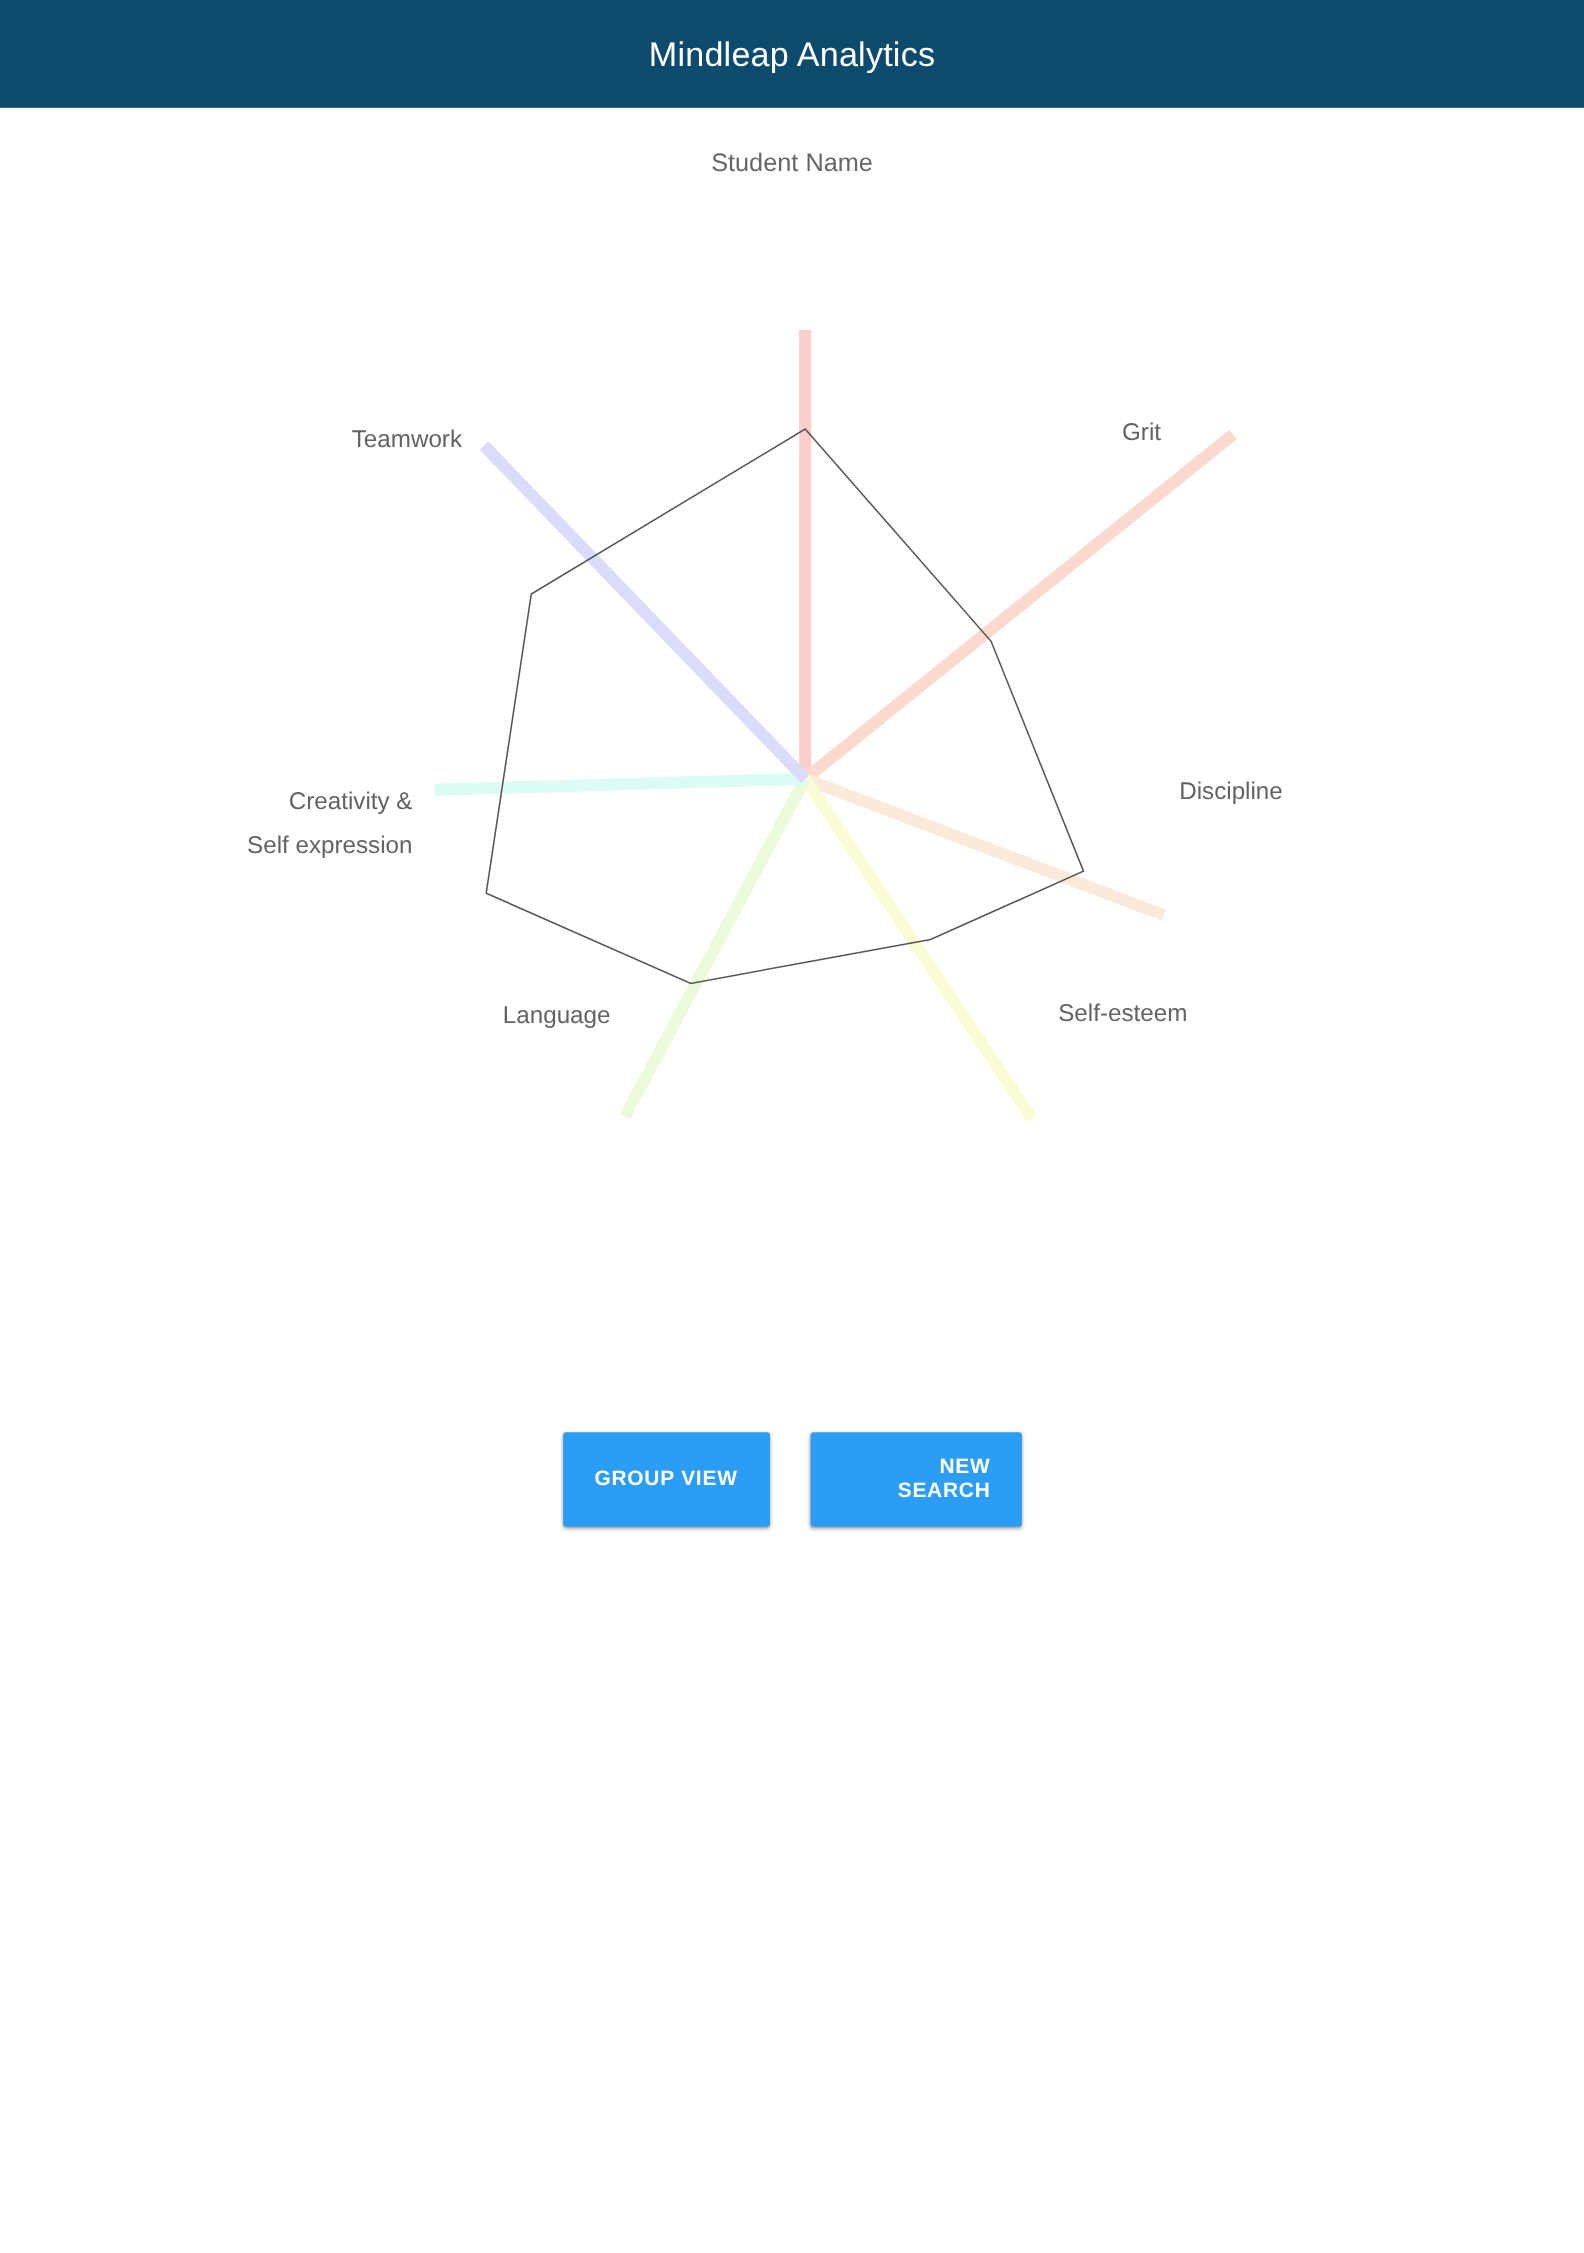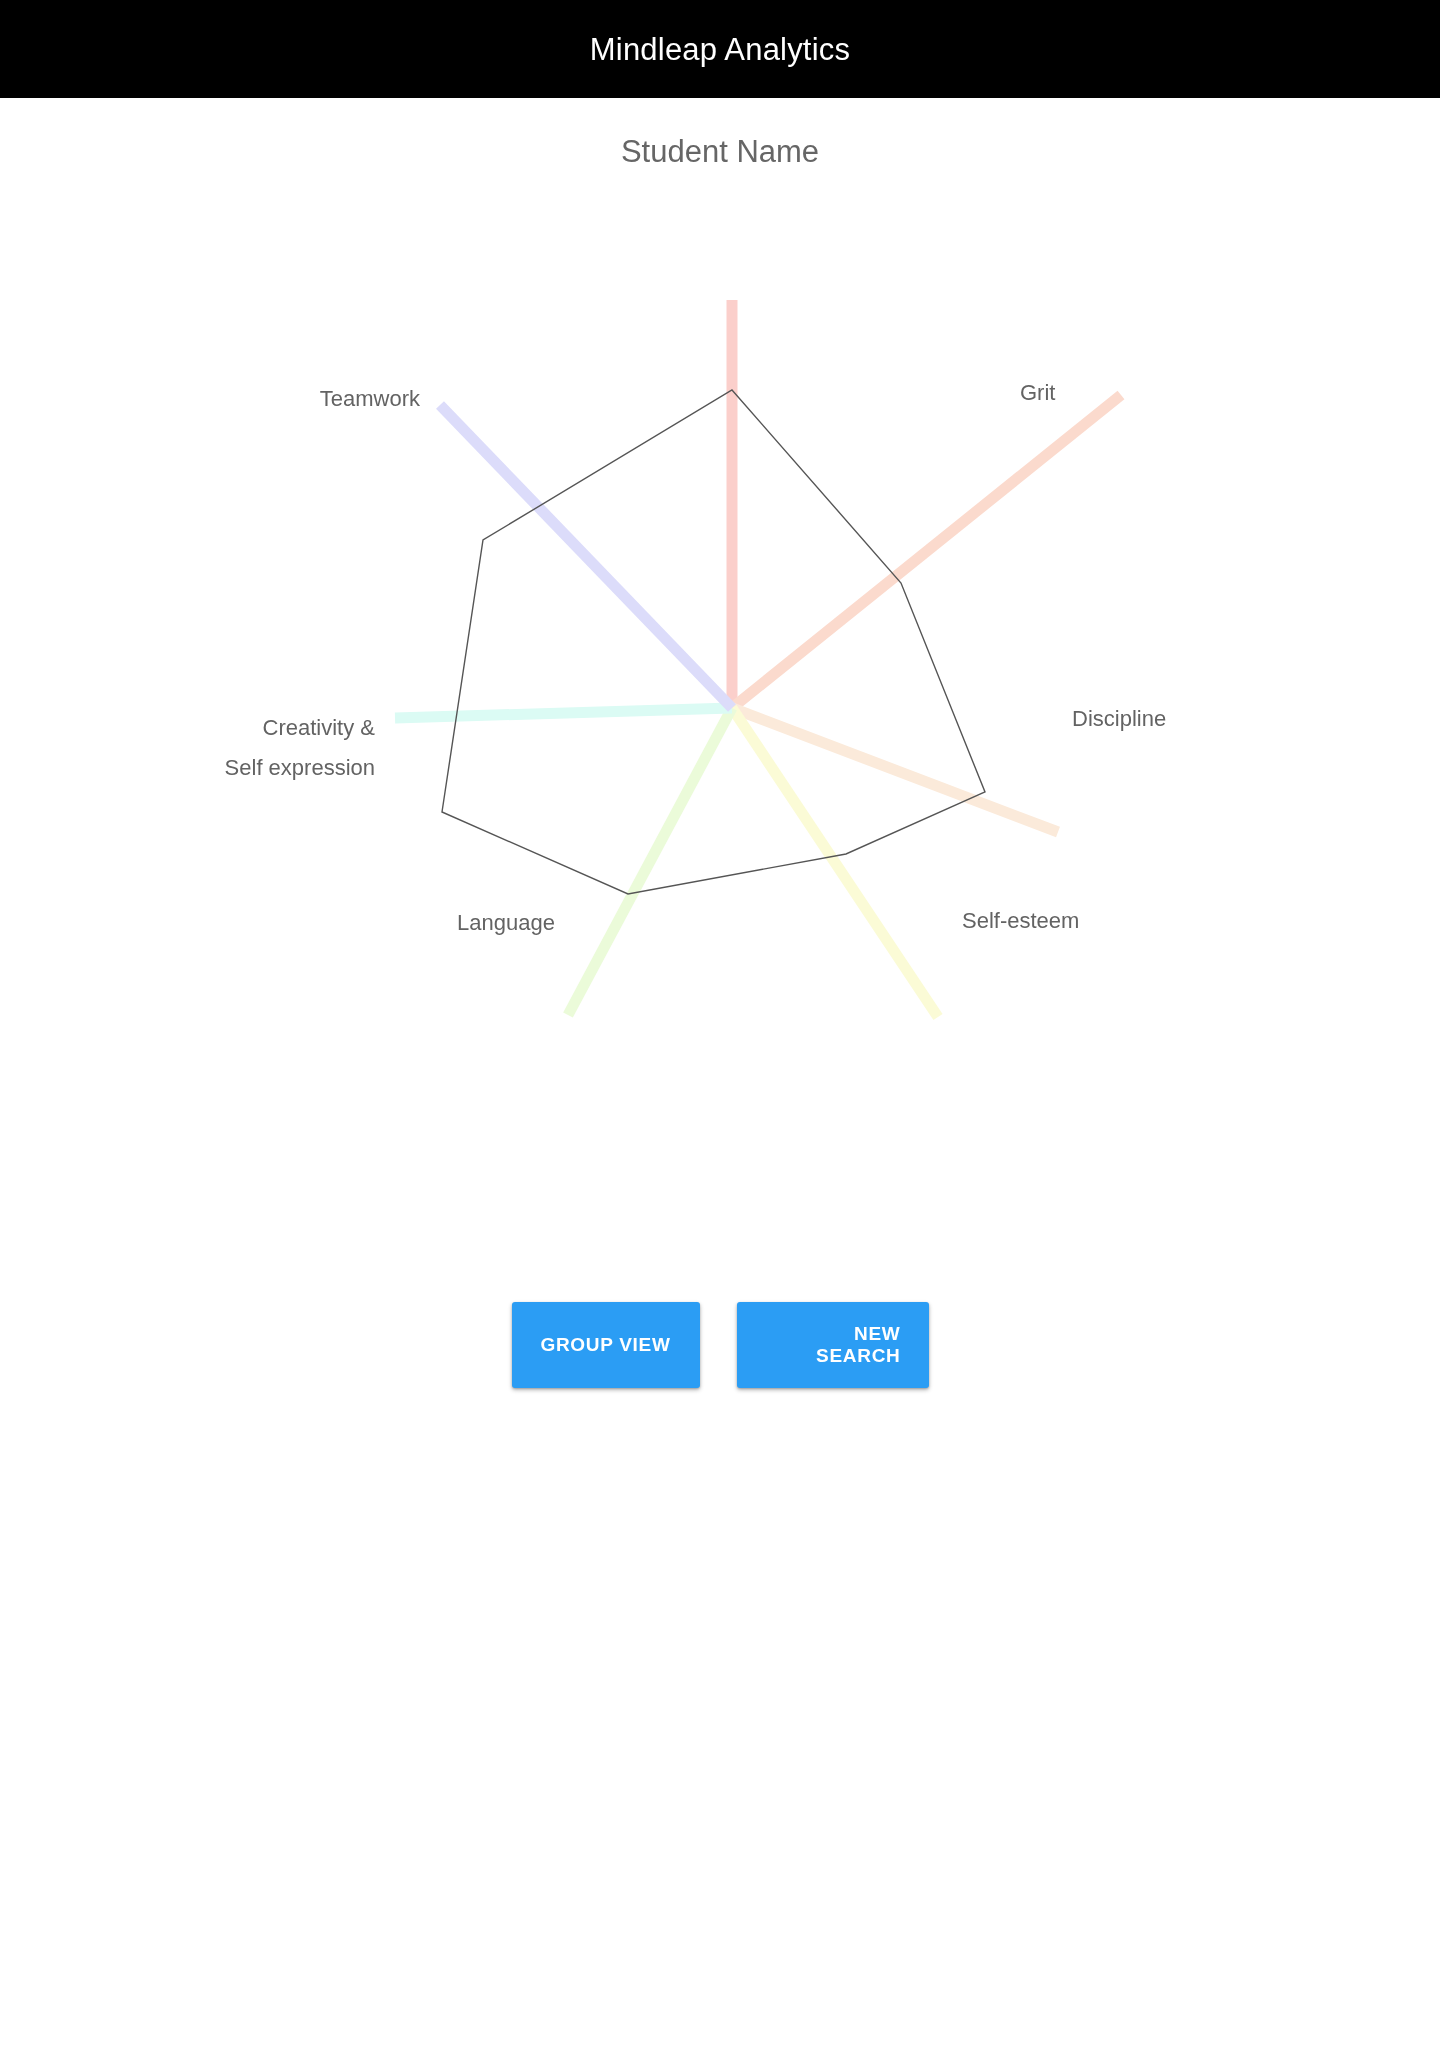--- a/index.html
+++ b/index.html
@@ -26,21 +26,21 @@
     line-height: 1;
   }
 
   
   .page-title {
     position: absolute;
     left: 0; top: 134px;
     width: 1440px;
     text-align: center;
     color: #666666;
-    font-size: 31px;
+    font-size: 23px;
     font-weight: 400;
   }
 
   
   .chart-wrap {
     position: absolute;
     left: 0; top: 300px;
     width: 1440px; height: 800px;
   }
   .radar-svg { display:block; width: 1440px; height: 800px; }
@@ -76,21 +76,21 @@
     padding: 0 28px;
   }
   .mbtn.group-view { width: 188px; padding-left: 28px; }
   .mbtn.new-search { width: 192px; text-align: right; }
 </style>
 </head>
 <body>
 
 <div class="app" style="background: rgb(255, 255, 255);">
 
-  <div class="appbar" style="background: #000000;">
+  <div class="appbar" style="background: #0c4a6e;">
     <span class="appbar-title" style="color: rgb(255, 255, 255);">Mindleap Analytics</span>
   </div>
 
   <div class="page-title" style="color: rgb(102, 102, 102);">Student Name</div>
 
   <div class="chart-wrap">
     <svg class="radar-svg" viewBox="0 0 1440 800">
 
       <g>
         <line x1="732" y1="408" x2="732" y2="-92" stroke="#fbcfcb" stroke-width="11"></line>

